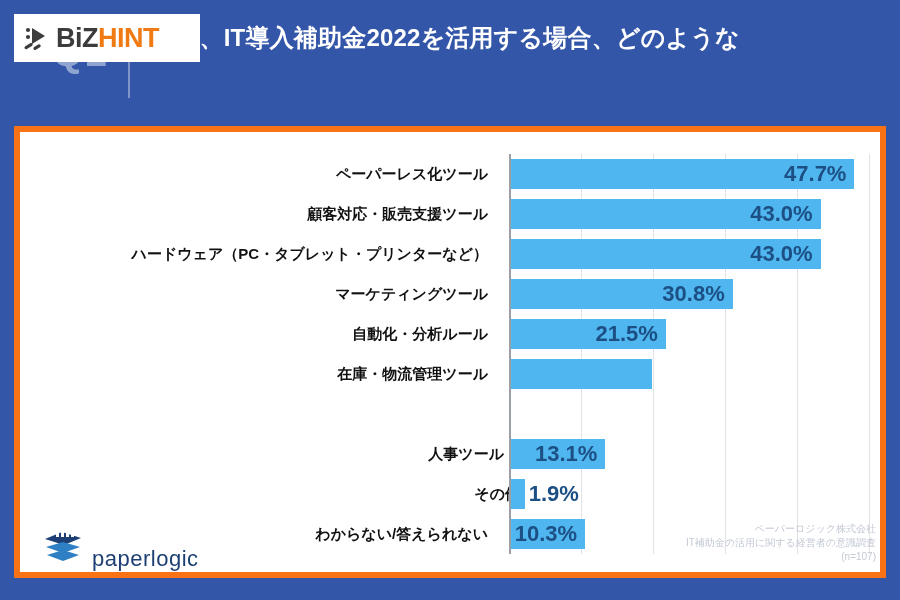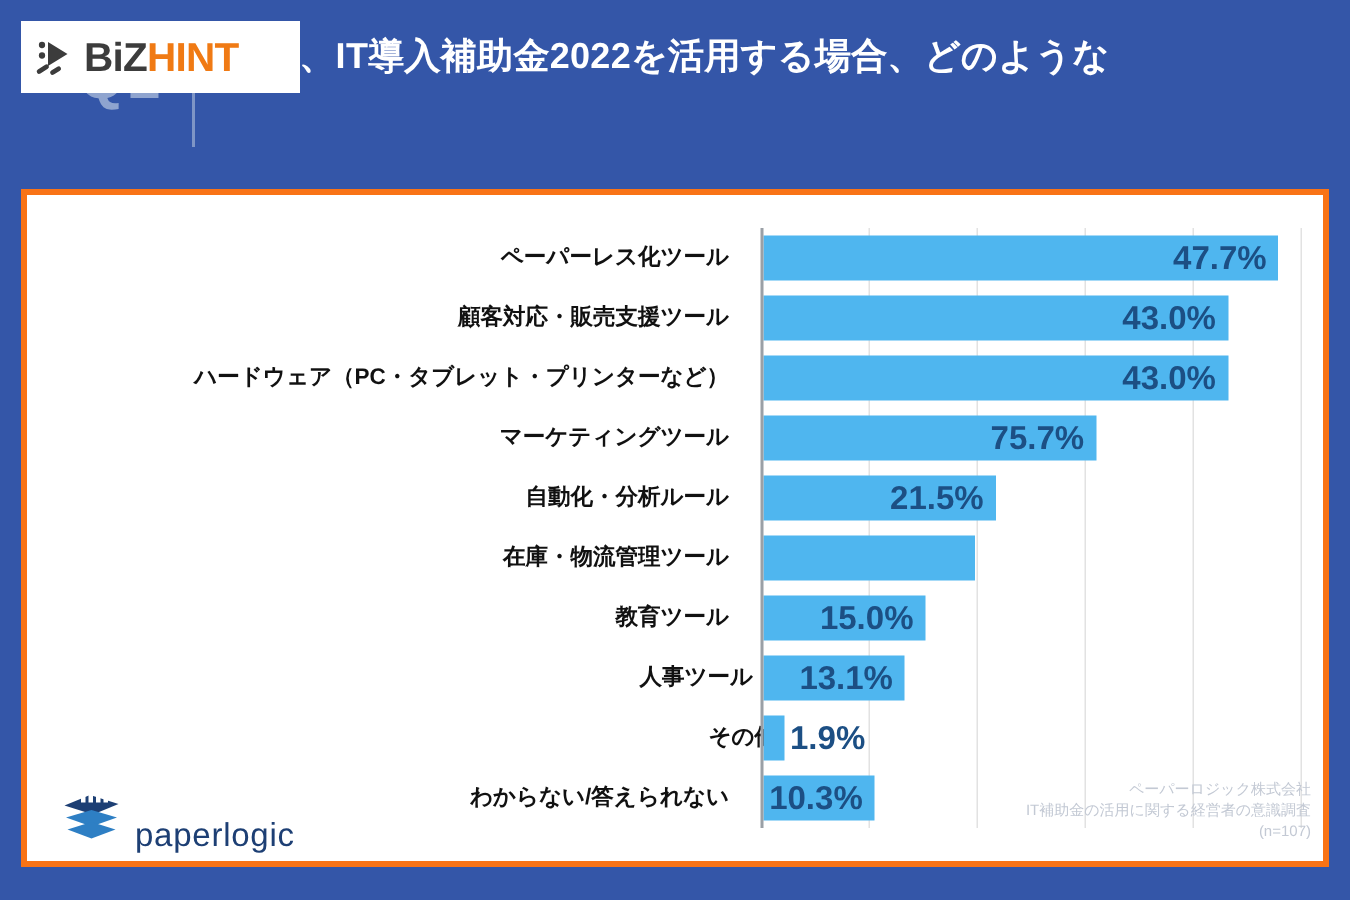--- a/index.html
+++ b/index.html
@@ -96,21 +96,21 @@
   .bizhint-text .hint { color: #f07a14; }
 
   
   .card {
     position: absolute;
     left: 14px;
     top: 126px;
     width: 872px;
     height: 452px;
     background: #ffffff;
-    border: 4px solid #f97316;
+    border: 6px solid #f97316;
     box-sizing: border-box;
   }
 
   
   .chart {
     position: absolute;
     left: 0; top: 0;
     width: 870px;
     height: 450px;
   }
@@ -260,35 +260,30 @@
             <div class="bar-value inside" style="color: rgb(28, 79, 132); left: 2px; width: 301.6px;">43.0%</div>
           </div>
           <div class="row" style="top: 80px;">
             <div class="cat-label">ハードウェア（PC・タブレット・プリンターなど）</div>
             <div class="bar" style="width: 309.6px; background: rgb(79, 182, 239);"></div>
             <div class="bar-value inside" style="color: rgb(28, 79, 132); left: 2px; width: 301.6px;">43.0%</div>
           </div>
           <div class="row" style="top: 120px;">
             <div class="cat-label">マーケティングツール</div>
             <div class="bar" style="width: 221.76px; background: rgb(79, 182, 239);"></div>
-            <div class="bar-value inside" style="color: rgb(28, 79, 132); left: 2px; width: 213.76px;">75.7%</div>
+            <div class="bar-value inside" style="color: rgb(28, 79, 132); left: 2px; width: 213.76px;">30.8%</div>
           </div>
           <div class="row" style="top: 160px;">
             <div class="cat-label">自動化・分析ルール</div>
             <div class="bar" style="width: 154.8px; background: rgb(79, 182, 239);"></div>
             <div class="bar-value inside" style="color: rgb(28, 79, 132); left: 2px; width: 146.8px;">21.5%</div>
           </div>
           <div class="row" style="top: 200px;">
             <div class="cat-label">在庫・物流管理ツール</div>
             <div class="bar" style="width: 141.12px; background: rgb(79, 182, 239);"></div>
-          </div>
-          <div class="row" style="top: 240px;">
-            <div class="cat-label">教育ツール</div>
-            <div class="bar" style="width: 108px; background: rgb(79, 182, 239);"></div>
-            <div class="bar-value inside" style="color: rgb(28, 79, 132); left: 2px; width: 100px;">15.0%</div>
           </div>
           <div class="row" style="top: 280px; padding-left: 16px;">
             <div class="cat-label">人事ツール</div>
             <div class="bar" style="width: 94.32px; background: rgb(79, 182, 239);"></div>
             <div class="bar-value inside" style="color: rgb(28, 79, 132); left: 2px; width: 86.32px;">13.1%</div>
           </div>
           <div class="row" style="top: 320px; padding-left: 32px;">
             <div class="cat-label">その他</div>
             <div class="bar" style="width: 13.68px; background: rgb(79, 182, 239);"></div>
             <div class="bar-value" style="color: rgb(28, 79, 132); left: 19.68px;">1.9%</div>

